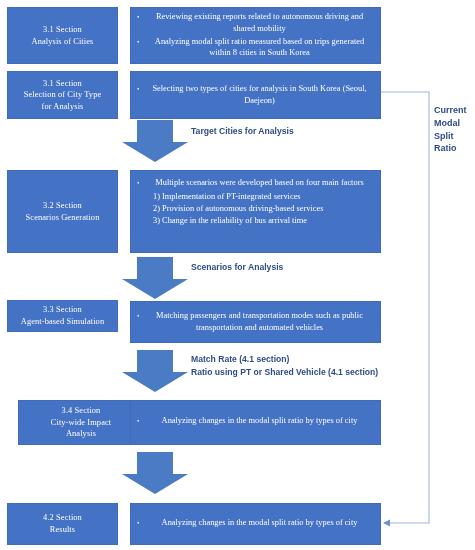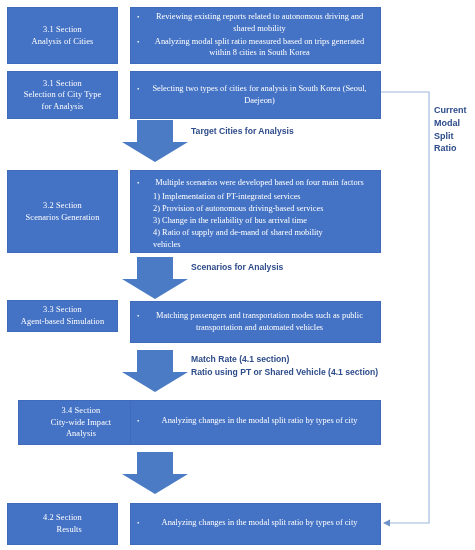--- a/index.html
+++ b/index.html
@@ -164,22 +164,20 @@
   </div>
 
   <div class="box right top-align" style="left:130px; top:170px; width:251px; height:83px;">
     <div class="bullet-row">
       <span class="bullet-dot">•</span>
       <span class="bullet-text">Multiple scenarios were developed based on four main factors</span>
     </div>
     <div class="sub-list">1) Implementation of PT-integrated services</div>
     <div class="sub-list">2) Provision of autonomous driving-based services</div>
     <div class="sub-list">3) Change in the reliability  of bus arrival time</div>
-    <div class="sub-list">4) Ratio of supply and de-mand of shared mobility
-     vehicles</div>
   </div>
 
   <svg class="block-arrow" style="left:122px; top:257px;" width="66" height="42" viewBox="0 0 66 42">
     <polygon points="15,0 51,0 51,22 66,22 33,42 0,22 15,22" fill="#4A7BC4"></polygon>
   </svg>
   <div class="arrow-label" style="left:191px; top:261px; width:250px;">Scenarios for Analysis</div>
 
   <div class="box left" style="left:7px; top:300px; width:111px; height:32px;">
     <span style="white-space:pre-line;">3.3  Section
 Agent-based Simulation</span>
@@ -209,21 +207,21 @@
       <span class="bullet-dot">•</span>
       <span class="bullet-text">Analyzing changes in the modal split ratio by types of city</span>
     </div>
   </div>
 
   <svg class="block-arrow" style="left:122px; top:452px;" width="66" height="42" viewBox="0 0 66 42">
     <polygon points="15,0 51,0 51,22 66,22 33,42 0,22 15,22" fill="#4A7BC4"></polygon>
   </svg>
 
   <div class="box left" style="left:7px; top:503px; width:111px; height:42px;">
-    <span style="white-space:pre-line;text-align:right;">4.2 Section
+    <span style="white-space:pre-line;">4.2 Section
 Results</span>
   </div>
 
   <div class="box right" style="left:130px; top:503px; width:251px; height:42px;">
     <div class="bullet-row">
       <span class="bullet-dot">•</span>
       <span class="bullet-text">Analyzing changes in the modal split ratio by types of city</span>
     </div>
   </div>
 

